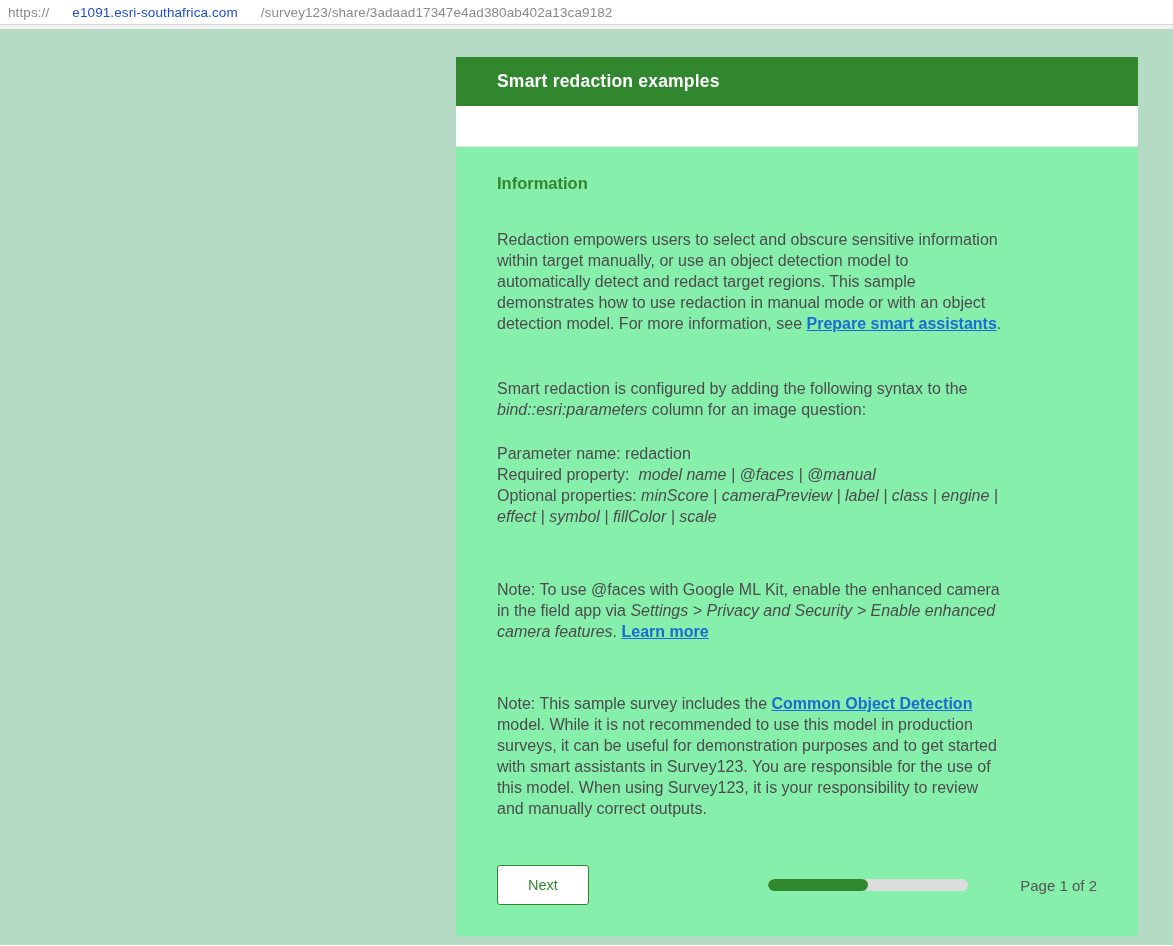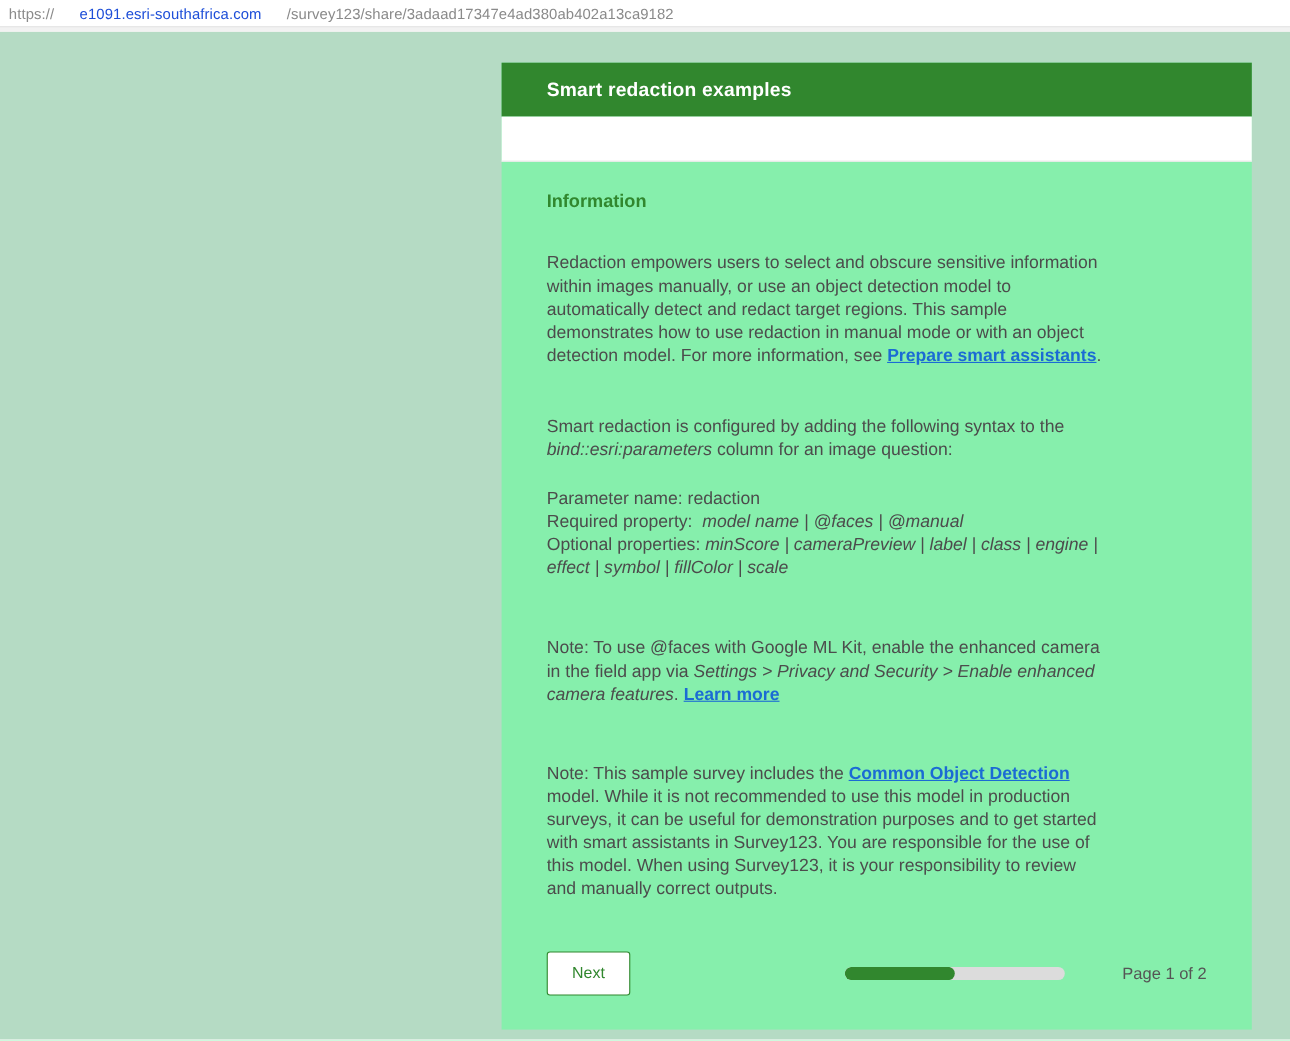--- a/index.html
+++ b/index.html
@@ -54,21 +54,21 @@
   .pars .par:nth-child(4){margin-top:52px;}
   .pars .par:nth-child(5){margin-top:51px;}
   .it{font-style:italic;}
   .lnk{color:var(--link);font-weight:700;text-decoration:underline;cursor:pointer;}
   
   .footer{
     margin-top:46px;
     display:flex;align-items:center;justify-content:space-between;
   }
   .next-btn{
-    width:76px;height:40px;
+    width:92px;height:40px;
     background:#ffffff;border:1px solid var(--green);border-radius:3px;
     color:var(--green);font-size:14.5px;font-family:"Liberation Sans",sans-serif;
     cursor:pointer;
   }
   .progress-group{display:flex;align-items:center;gap:17px;}
   .progress-track{
     width:200px;height:12px;background:#dcdcdc;border-radius:6px;
     position:relative;overflow:hidden;
   }
   .progress-fill{
@@ -92,21 +92,21 @@
     </div>
 
     <div class="card-subheader"></div>
 
     <div class="content">
       <div class="info-heading">Information</div>
 
       <div class="pars">
           <div class="par">
             <div class="line"><span>Redaction empowers users to select and obscure sensitive information</span></div>
-            <div class="line"><span>within images manually, or use an object detection model to</span></div>
+            <div class="line"><span>within target manually, or use an object detection model to</span></div>
             <div class="line"><span>automatically detect and redact target regions. This sample</span></div>
             <div class="line"><span>demonstrates how to use redaction in manual mode or with an object</span></div>
             <div class="line"><span>detection model. For more information, see </span><a class="lnk">Prepare smart assistants</a><span>.</span></div>
           </div>
           <div class="par">
             <div class="line"><span>Smart redaction is configured by adding the following syntax to the</span></div>
             <div class="line"><span class="it">bind::esri:parameters</span><span> column for an image question:</span></div>
           </div>
           <div class="par">
             <div class="line"><span>Parameter name: redaction</span></div>

